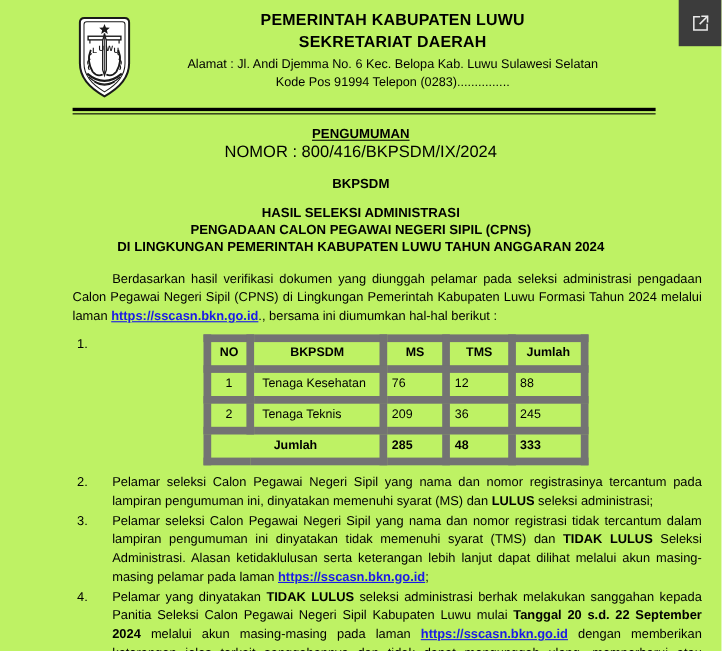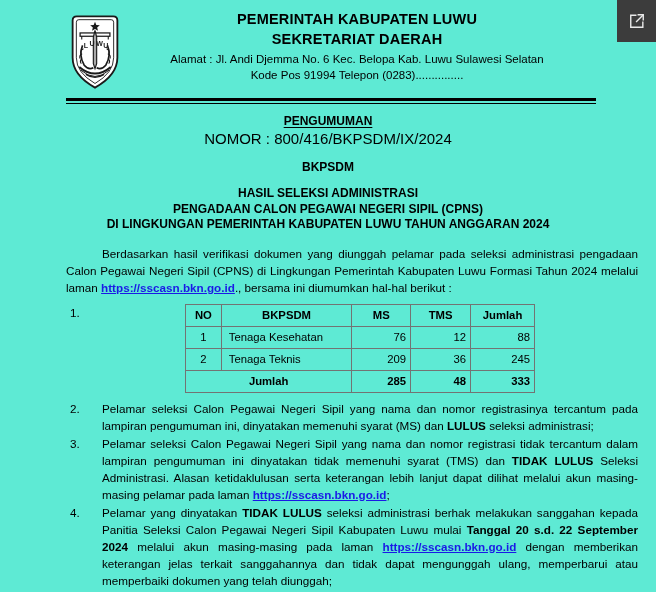--- a/index.html
+++ b/index.html
@@ -13,21 +13,21 @@
     position: relative;
     overflow: hidden;
     font-family: "Liberation Sans", sans-serif;
     color: #000000;
     -webkit-font-smoothing: antialiased;
   }
 
   .page {
     position: absolute;
     inset: 0;
-    background: #5eead4;
+    background: #bef264;
     padding: 0;
   }
 
   
   .open-external-chip {
     position: absolute;
     top: 0;
     right: 0;
     width: 39px;
     height: 42px;
@@ -171,32 +171,32 @@
     margin-bottom: 7px;
     padding-right: 20px;
   }
   table.stat {
     border-collapse: collapse;
     width: 350px;
     font-size: 11.3px;
   }
   table.stat th,
   table.stat td {
-    border: 1px solid #737373;
+    border: 7px solid #737373;
     padding: 2px 4px;
     line-height: 15px;
     height: 17px;
   }
   table.stat thead th {
     font-weight: bold;
     text-align: center;
   }
   table.stat td.c-no      { width: 30px;  text-align: center; }
   table.stat td.c-jab     { width: 140px; text-align: left; padding-left: 7px; }
-  table.stat td.c-num     { width: 60px;  text-align: right; }
+  table.stat td.c-num     { width: 60px;  text-align: left; }
   table.stat tfoot td {
     font-weight: bold;
     text-align: center;
   }
   table.stat tfoot td.total-label { text-align: center; }
 </style>
 </head>
 <body>
 
 <div class="page">

